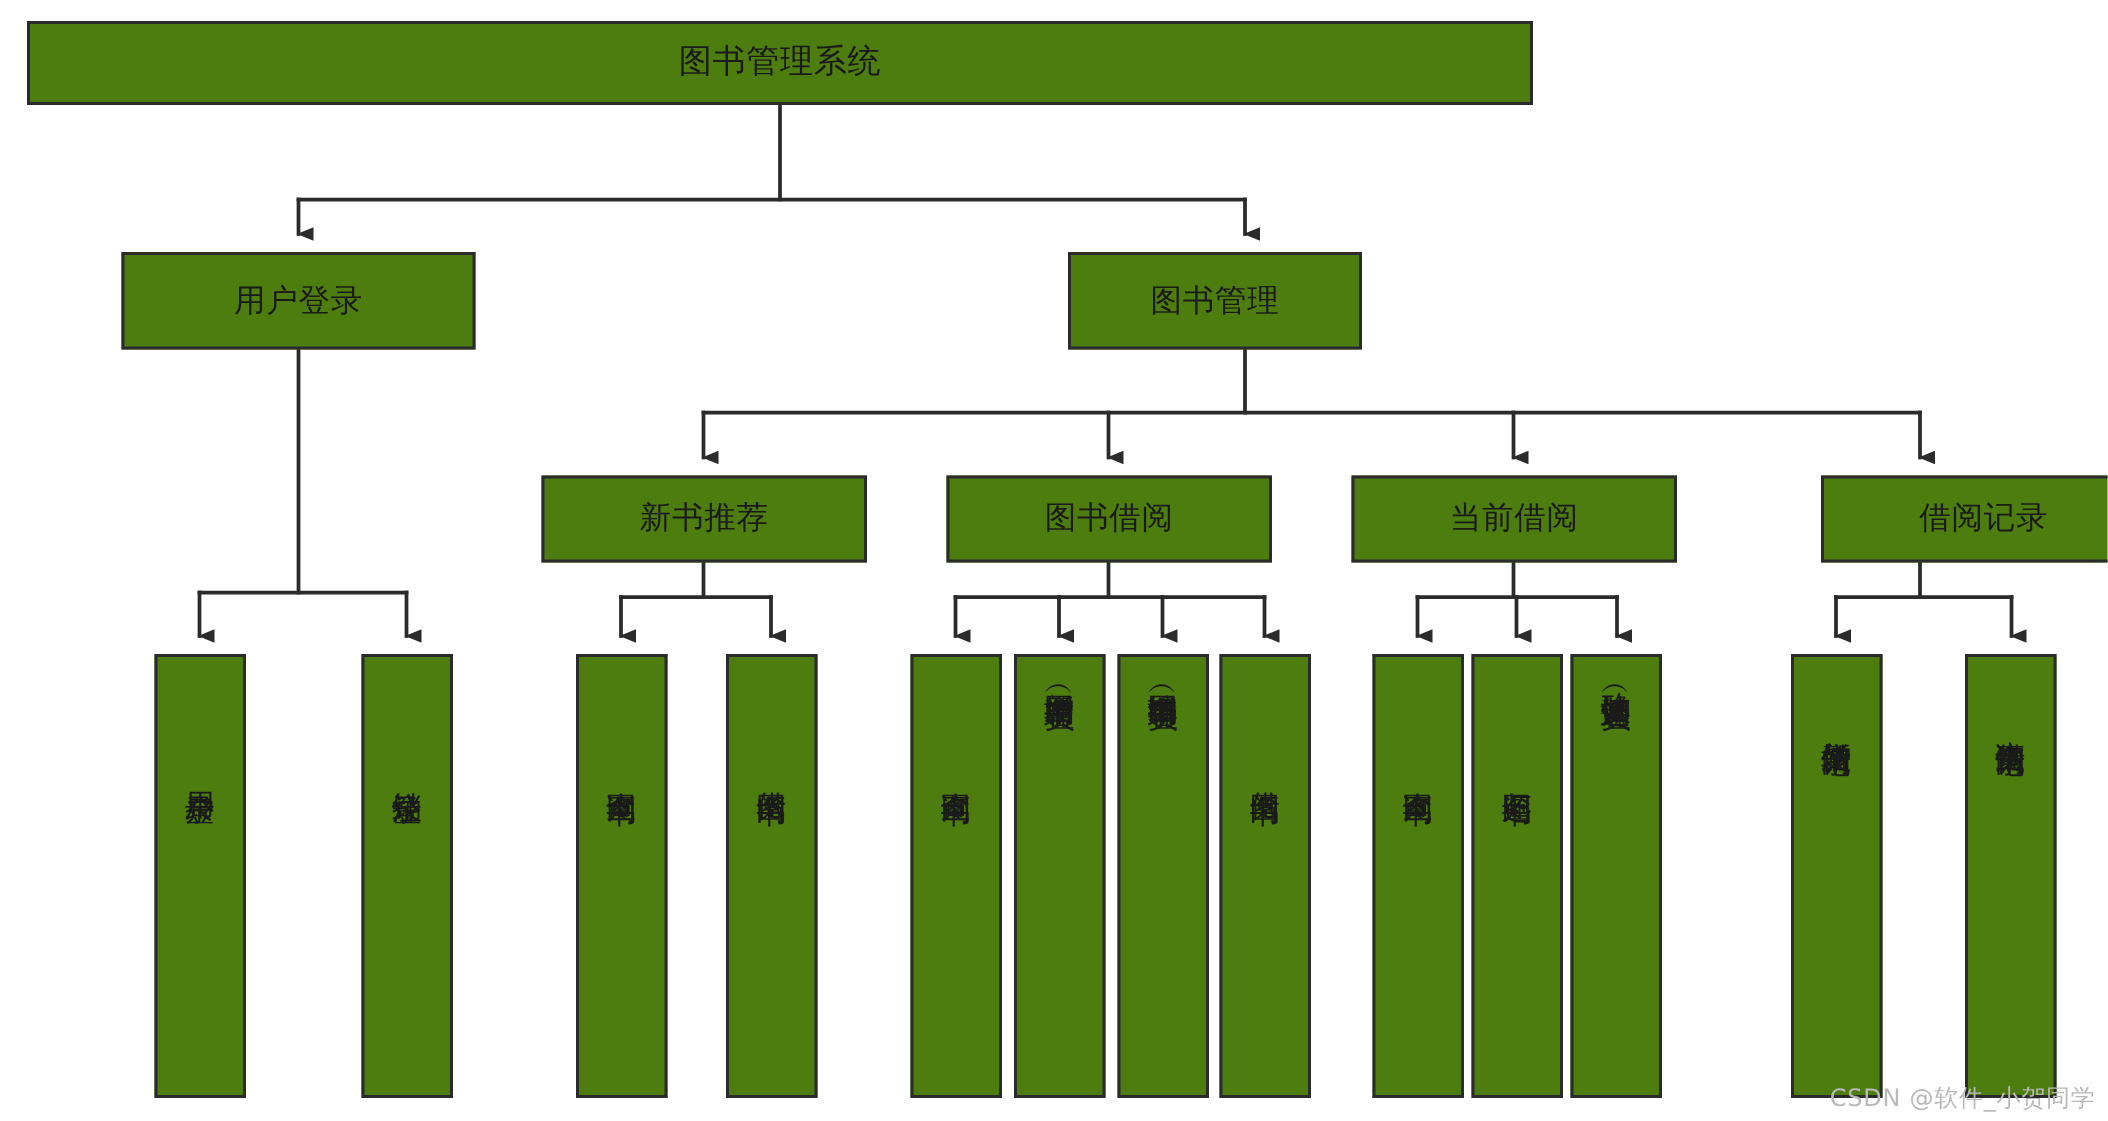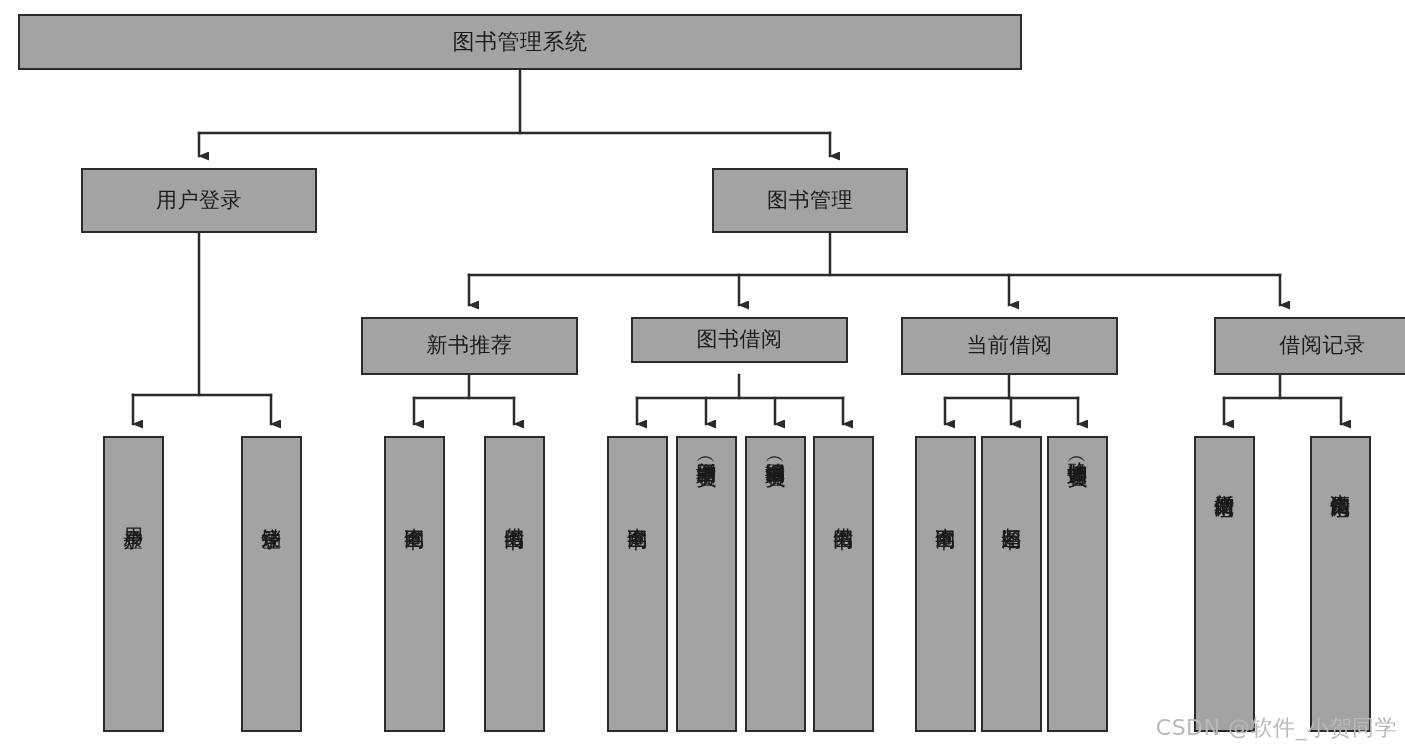--- a/index.html
+++ b/index.html
@@ -17,21 +17,21 @@
   #diagram-root {
     position: absolute;
     left: 0; top: 0;
     width: 1405px;
     height: 747px;
   }
   .node-box {
     position: absolute;
     box-sizing: border-box;
     border: 2px solid #2b2b2b;
-    background: #a3a3a3;
+    background: #4d7c0f;
     display: flex;
     align-items: center;
     justify-content: center;
     color: #1a1a1a;
   }
   .node-label-h {
     font-size: 21px;
     line-height: 1.1;
     letter-spacing: 0.5px;
     white-space: nowrap;
@@ -56,21 +56,21 @@
     position: absolute;
     left: 0; top: 0;
     width: 1405px;
     height: 747px;
     pointer-events: none;
   }
   .watermark {
     position: absolute;
     right: 8px;
     bottom: 4px;
-    font-size: 22px;
+    font-size: 16px;
     color: #b9b9b9;
     letter-spacing: 0.5px;
     white-space: nowrap;
   }
 </style>
 </head>
 <body>
 
 <div id="diagram-root">
 
@@ -131,21 +131,21 @@
   <div class="node-box" style="left:81px; top:168px; width:236px; height:65px;">
     <span class="node-label-h">用户登录</span>
   </div>
   <div class="node-box" style="left:712px; top:168px; width:196px; height:65px;">
     <span class="node-label-h">图书管理</span>
   </div>
 
   <div class="node-box" style="left:361px; top:317px; width:217px; height:58px;">
     <span class="node-label-h">新书推荐</span>
   </div>
-  <div class="node-box" style="left:631px; top:317px; width:217px; height:46px;">
+  <div class="node-box" style="left:631px; top:317px; width:217px; height:58px;">
     <span class="node-label-h">图书借阅</span>
   </div>
   <div class="node-box" style="left:901px; top:317px; width:217px; height:58px;justify-content:center;">
     <span class="node-label-h">当前借阅</span>
   </div>
   <div class="node-box" style="left:1214px; top:317px; width:217px; height:58px;">
     <span class="node-label-h">借阅记录</span>
   </div>
 
   <div class="node-box leaf" style="left:103px; top:436px; width:61px; height:296px; padding-top:74px;">

